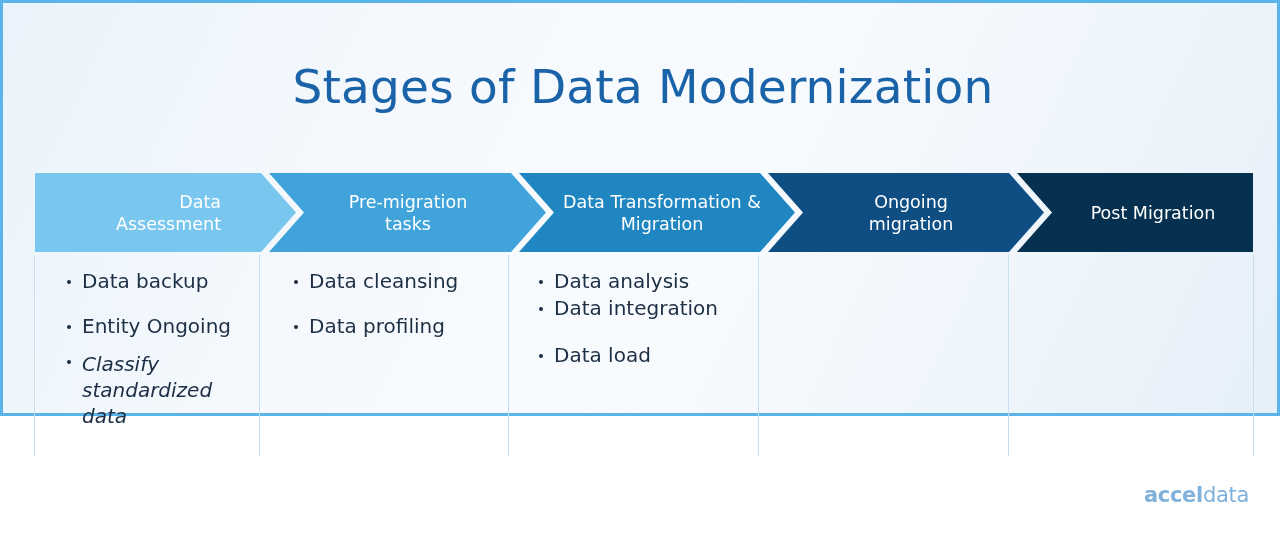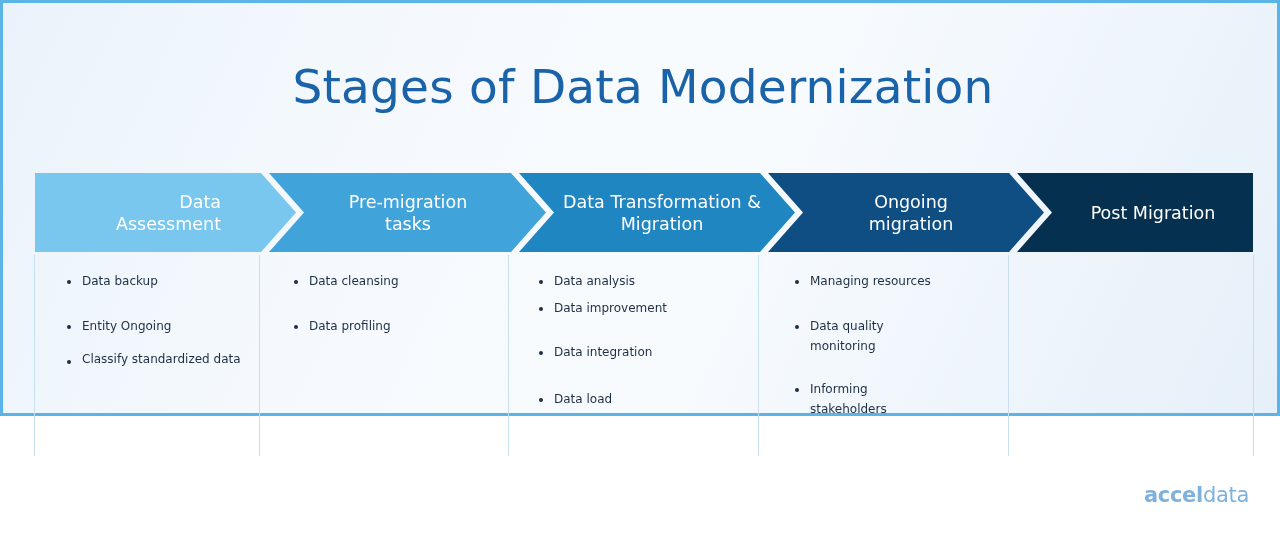--- a/index.html
+++ b/index.html
@@ -20,21 +20,21 @@
   }
   .chevrons { position: absolute; left: 0; top: 0; width: 1280px; height: 537px; }
   .chev-label {
     position: absolute; top: 170px; height: 79px;
     display: flex; align-items: center; justify-content: center; text-align: center;
     color: #ffffff; font-family: "DejaVu Sans", sans-serif; font-size: 17.5px; line-height: 22px;
   }
   .col-divider { position: absolute; top: 252px; height: 201px; width: 1px; background: #c7dff0; }
   .col {
     position: absolute; top: 268px; margin: 0; padding: 0; list-style: none;
-    font-family: "DejaVu Sans", sans-serif; font-size: 12px; color: #1d2f44; line-height: 20px;
+    font-family: "DejaVu Sans", sans-serif; font-size: 20px; color: #1d2f44; line-height: 20px;
   }
   .col li { position: relative; padding-left: 17px; }
   .col li::before {
     content: ""; position: absolute; left: 2px; top: 9px; width: 4px; height: 4px;
     border-radius: 50%; background: #1d2f44;
   }
   .logo {
     position: absolute; right: 28px; top: 480px;
     font-family: "DejaVu Sans", sans-serif; font-size: 21px; color: #7fb1db; letter-spacing: -0.3px;
   }
@@ -64,36 +64,30 @@
   <div class="col-divider" style="left:31px;"></div>
   <div class="col-divider" style="left:256px;"></div>
   <div class="col-divider" style="left:505px;"></div>
   <div class="col-divider" style="left:755px;"></div>
   <div class="col-divider" style="left:1005px;"></div>
   <div class="col-divider" style="left:1250px;"></div>
 
   <ul class="col" style="left:62px;width:190px;">
     <li style="margin-bottom:25px;">Data backup</li>
     <li style="margin-bottom:15px;">Entity Ongoing</li>
-    <li style="width:170px;line-height:17px;">Classify standardized data</li>
+    <li style="width:170px;line-height:26px;font-style:italic;">Classify standardized data</li>
   </ul>
 
   <ul class="col" style="left:289px;width:210px;">
     <li style="margin-bottom:25px;">Data cleansing</li>
     <li>Data profiling</li>
   </ul>
 
   <ul class="col" style="left:534px;width:215px;">
     <li style="margin-bottom:7px;">Data analysis</li>
-    <li style="margin-bottom:24px;">Data improvement</li>
     <li style="margin-bottom:27px;">Data integration</li>
     <li>Data load</li>
   </ul>
 
-  <ul class="col" style="left:790px;width:210px;">
-    <li style="margin-bottom:25px;">Managing resources</li>
-    <li style="width:130px;margin-bottom:23px;">Data quality monitoring</li>
-    <li style="width:130px;">Informing stakeholders</li>
-  </ul>
 
 
   <div class="logo"><b>accel</b><span>data</span></div>
 </div>
 
 </body></html>

